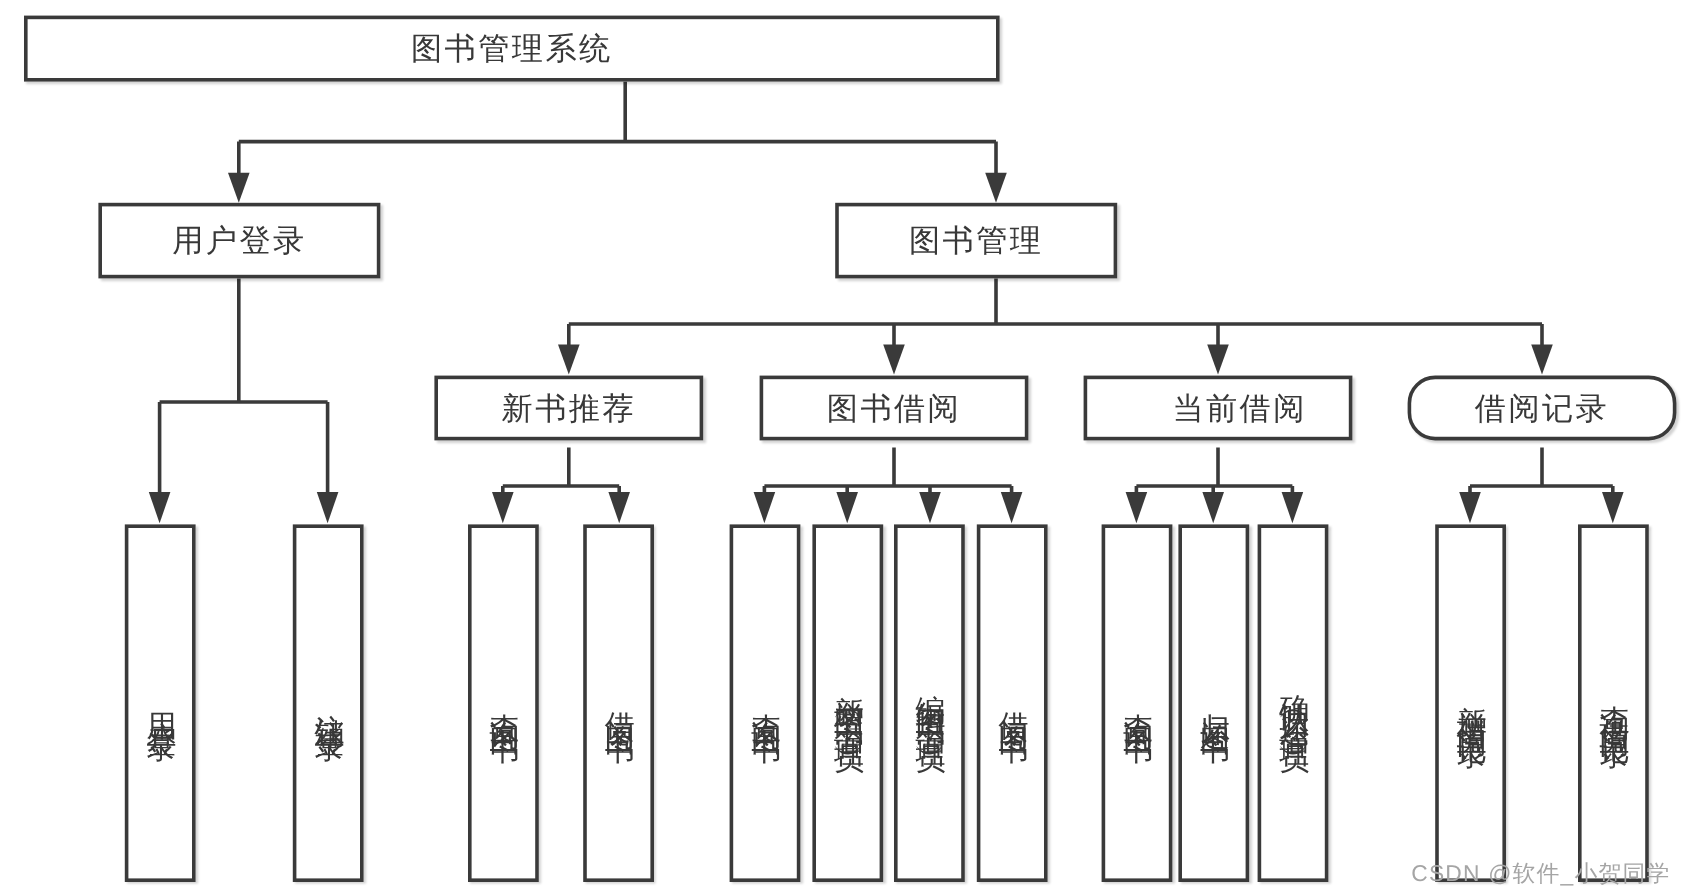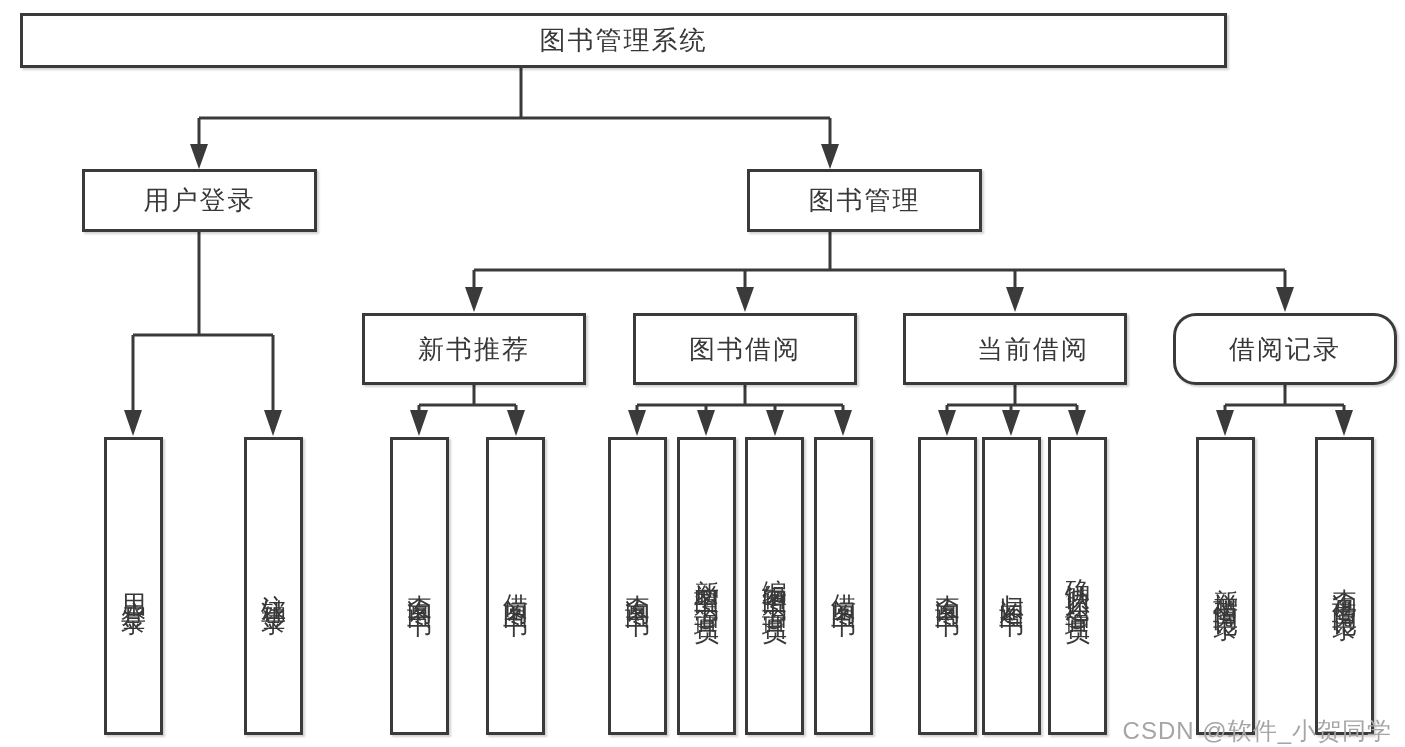--- a/index.html
+++ b/index.html
@@ -38,35 +38,35 @@
     border:3px solid var(--line);
     box-shadow:2px 2px 2px rgba(0,0,0,0.18);
     display:flex;
     align-items:center;
     justify-content:center;
     color:var(--text);
     font-size:26px;
     letter-spacing:2px;
     white-space:nowrap;
   }
-  .node.root  {left:20px;  top:13px;  width:1207px; height:55px;}
+  .node.root  {left:20px;  top:13px;  width:813px; height:55px;}
   .node.lvl2  {top:169px;  width:235px; height:63px;}
-  .node.lvl3  {top:313px;  width:224px; height:72px;}
+  .node.lvl3  {top:313px;  width:224px; height:54px;}
   .node.leaf  {top:437px;  width:59px;  height:298px; font-size:25px;}
   .leaf span{
     writing-mode:vertical-rl;
     text-orientation:mixed;
     letter-spacing:6px;
     line-height:1;
   }
   .watermark{
     position:absolute;
     right:13px;
     top:715px;
-    font-size:24px;
+    font-size:19px;
     color:var(--watermark);
     letter-spacing:1px;
     white-space:nowrap;
   }
 </style>
 </head>
 <body>
 
 <div class="canvas">
 
@@ -102,21 +102,21 @@
     <polygon points="1068,410 1086,410 1077,436"></polygon>
 
     <path d="M1285 373 V405 M1225 405 H1344 M1225 405 V417 M1344 405 V417"></path>
     <polygon points="1216,410 1234,410 1225,436"></polygon>
     <polygon points="1335,410 1353,410 1344,436"></polygon>
   </svg>
 
   <div class="node root">图书管理系统</div>
 
   <div class="node lvl2" style="left:82px;">用户登录</div>
-  <div class="node lvl2" style="left:747px;">图书管理</div>
+  <div class="node lvl2" style="left:696px;">图书管理</div>
 
   <div class="node lvl3" style="left:362px;">新书推荐</div>
   <div class="node lvl3" style="left:633px;font-family:Liberation Mono, monospace;">图书借阅</div>
   <div class="node lvl3" style="left:903px;padding-left:36px;">当前借阅</div>
   <div class="node lvl3" style="left:1173px;border-radius:23px;">借阅记录</div>
 
   <div class="node leaf" style="left:104px;">
     <span>用户登录</span>
   </div>
   <div class="node leaf" style="left:244px;">

